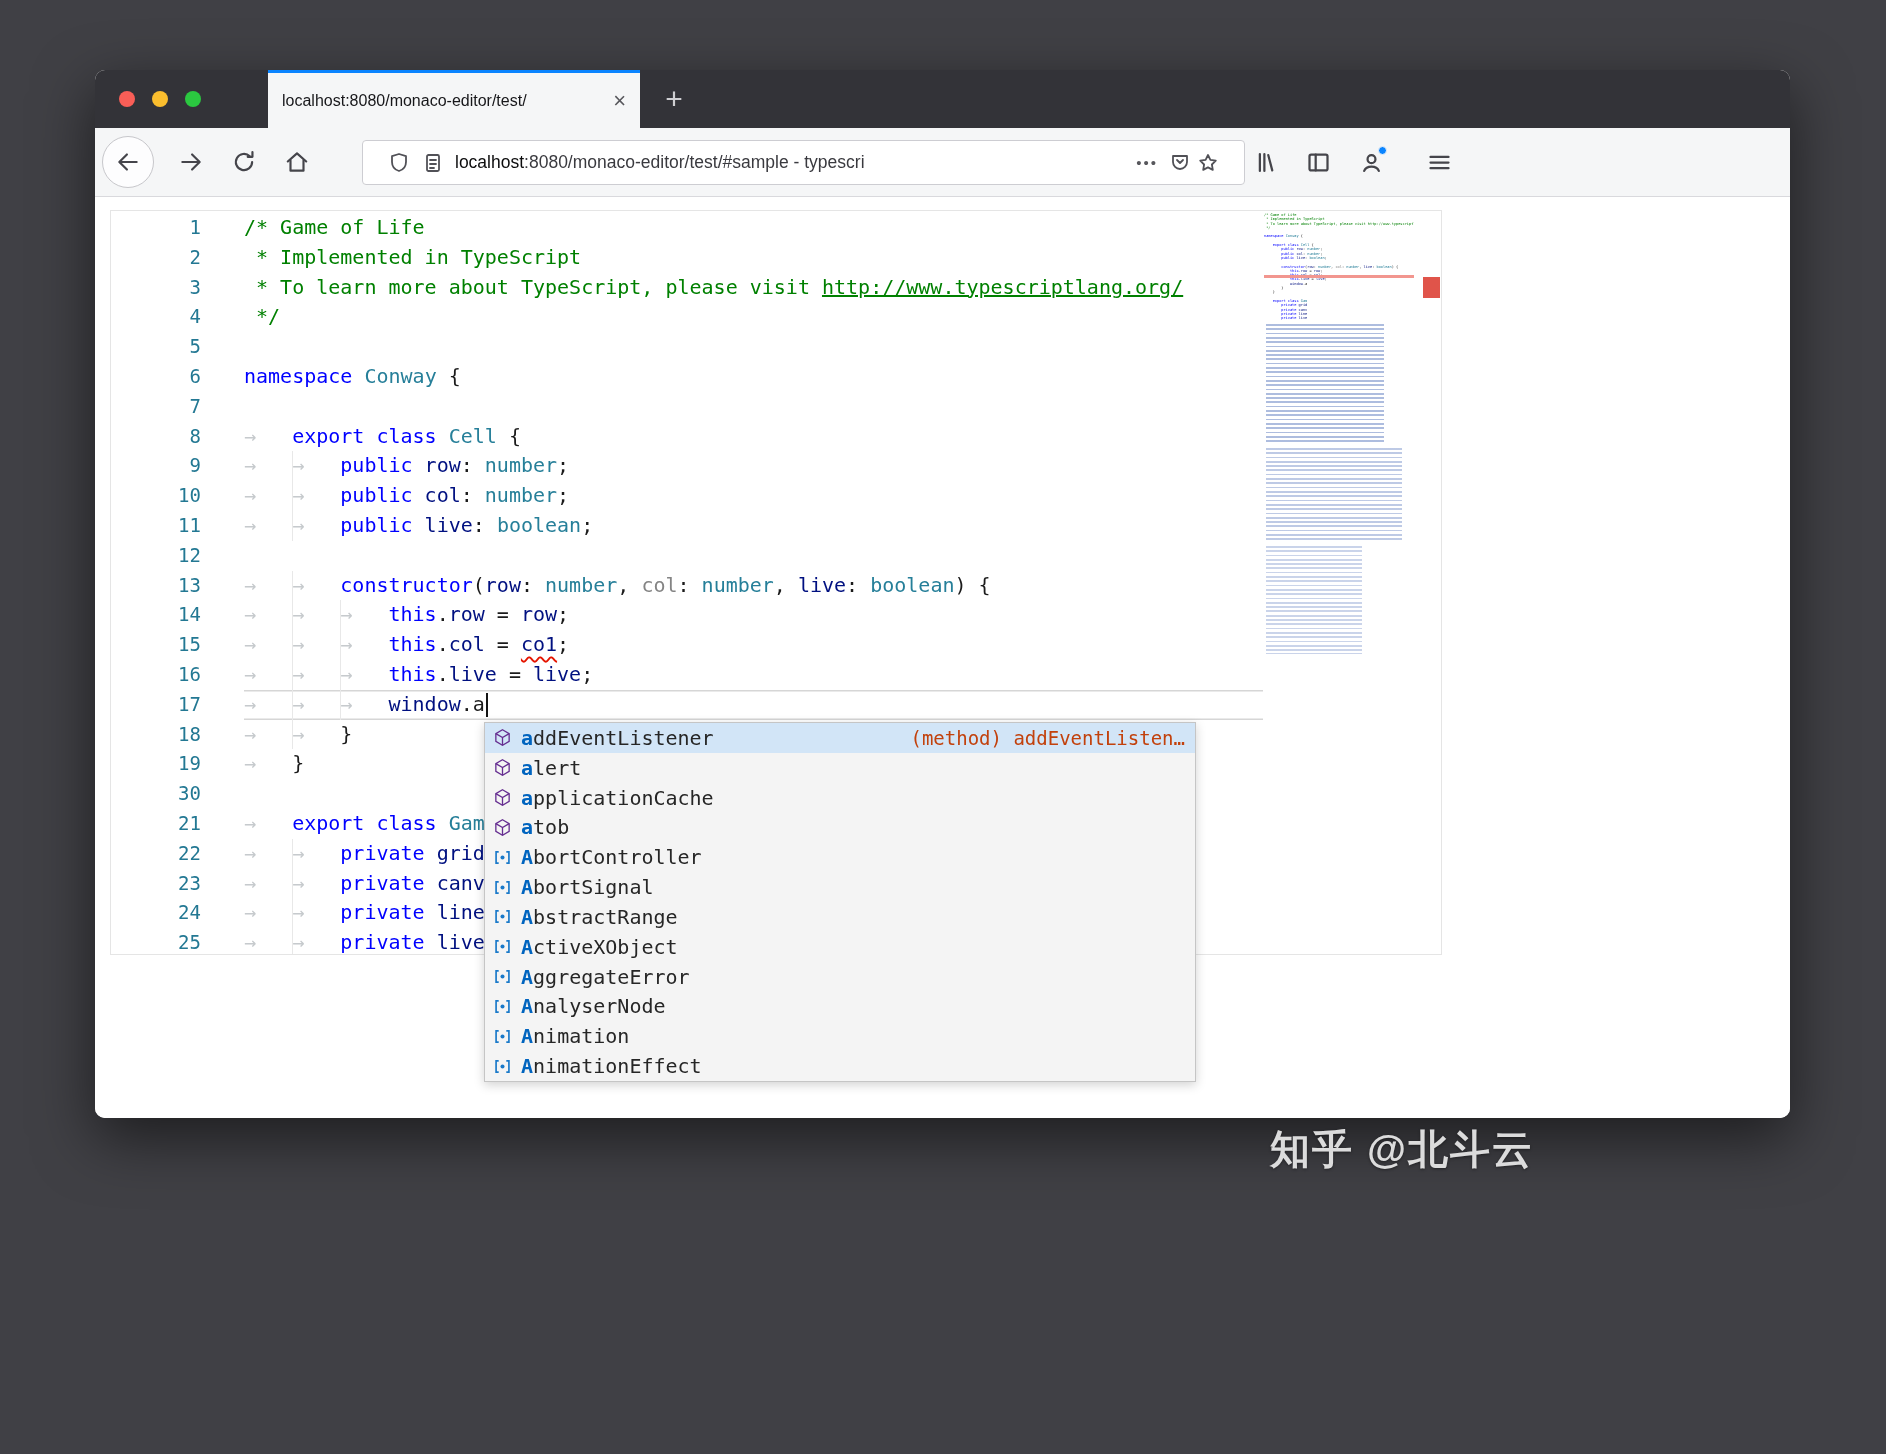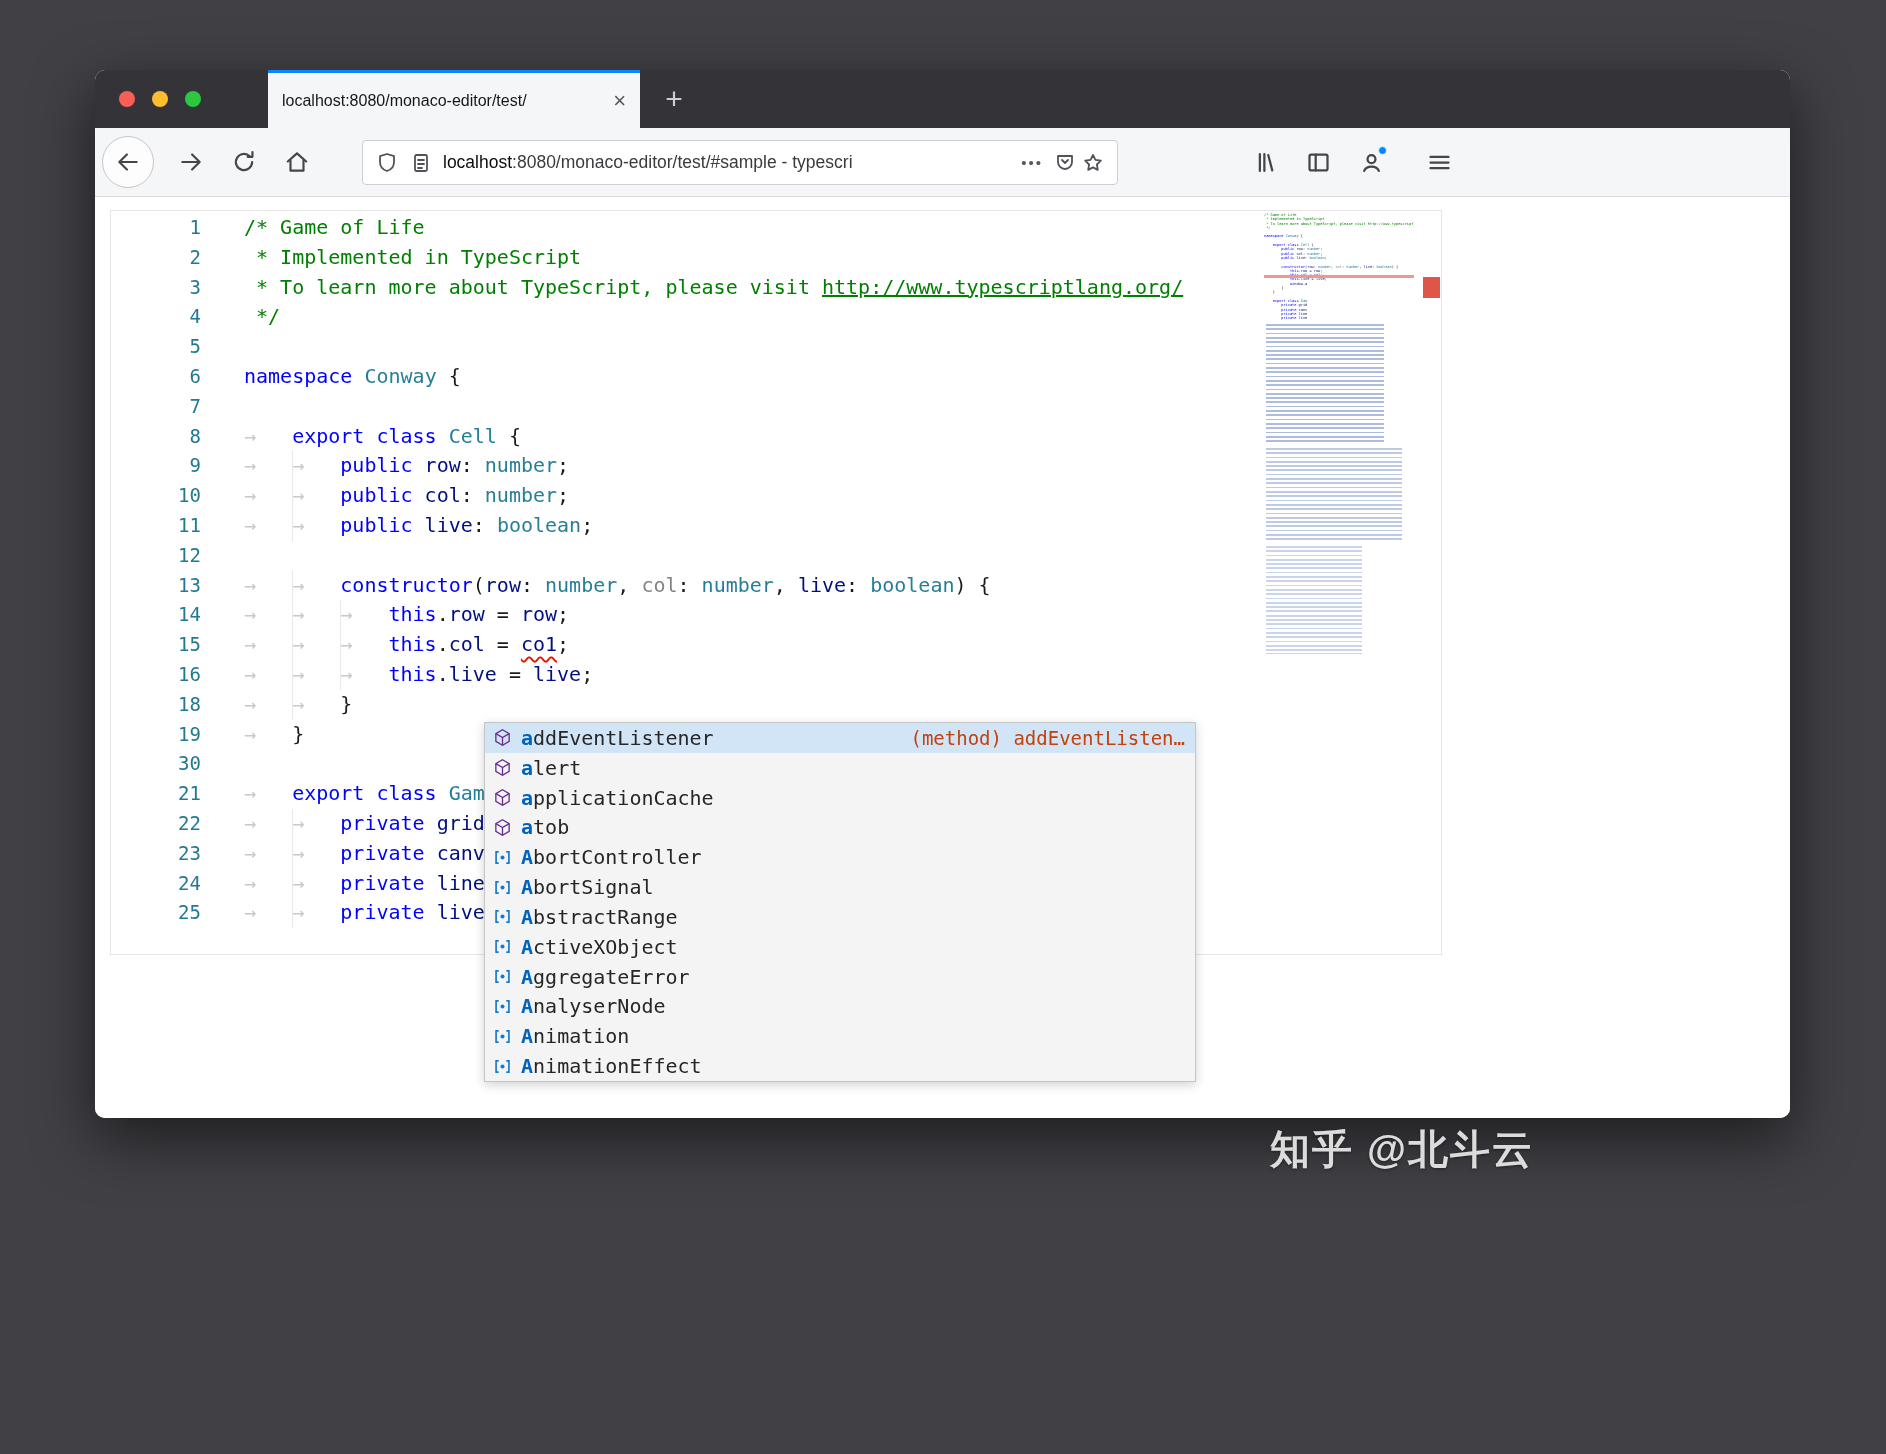--- a/index.html
+++ b/index.html
@@ -22,22 +22,22 @@
   .newtab { position:absolute; left:557px; top:0; width:44px; height:58px; display:flex;
             align-items:center; justify-content:center; color:#cfcfd2; font-size:30px; }
 
   
   .navbar { position:absolute; left:0; top:58px; right:0; height:69px; background:#f5f6f7;
             border-bottom:1px solid #d9d9dd; }
   .navbtn { position:absolute; top:8px; width:52px; height:52px; display:flex; align-items:center; justify-content:center; }
   .navbtn svg { stroke:#45454b; stroke-width:2; fill:none; stroke-linecap:round; stroke-linejoin:round; }
   .btn-back { left:7px; border:1px solid #c7c7cb; border-radius:50%; background:#fdfdfe; }
   .btn-fwd { left:70px; } .btn-reload { left:123px; } .btn-home { left:176px; }
-  .urlbar { position:absolute; left:267px; top:12px; width:756px; height:45px; background:#fff;
-            border:1px solid #cdcdd2; border-radius:4px; display:flex; align-items:center; padding:0 12px; }
+  .urlbar { position:absolute; left:267px; top:12px; width:883px; height:45px; background:#fff;
+            border:1px solid #cdcdd2; border-radius:4px; display:flex; align-items:center; padding:0 24px; }
   .uicon { width:24px; height:24px; margin-right:10px; flex:none; display:flex; align-items:center; justify-content:center; }
   .uicon svg { stroke:#515157; stroke-width:1.8; fill:none; stroke-linecap:round; stroke-linejoin:round; }
   .url-text { flex:1; font-size:17.5px; white-space:nowrap; overflow:hidden;
               -webkit-mask-image:linear-gradient(90deg,#000 86%,transparent 99%);
               mask-image:linear-gradient(90deg,#000 86%,transparent 99%); }
   .url-host { color:#0c0c0d; } .url-rest { color:#3a3a3f; }
   .dots { color:#57575c; font-size:15px; letter-spacing:2px; margin:0 10px; flex:none; }
   .ricon { position:absolute; top:21px; width:27px; height:27px; display:flex; align-items:center; justify-content:center; }
   .ricon svg { stroke:#45454b; stroke-width:2; fill:none; stroke-linecap:round; stroke-linejoin:round; }
   .ri-library { left:1157px; } .ri-sidebar { left:1210px; } .ri-account { left:1263px; } .ri-menu { left:1331px; }
@@ -203,20 +203,21 @@
           <div class="cl"><div class="ln">7</div><div class="cc"></div></div>
           <div class="cl"><div class="ln">8</div><div class="cc"><span class="tabglyph">→</span><span class="tk kw">export</span><span class="tk plain"> </span><span class="tk kw">class</span><span class="tk plain"> </span><span class="tk type">Cell</span><span class="tk plain"> {</span></div></div>
           <div class="cl"><div class="ln">9</div><div class="cc"><span class="tabglyph">→</span><span class="tabglyph">→</span><span class="tk kw">public</span><span class="tk plain"> </span><span class="tk var">row</span><span class="tk plain">: </span><span class="tk type">number</span><span class="tk plain">;</span></div></div>
           <div class="cl"><div class="ln">10</div><div class="cc"><span class="tabglyph">→</span><span class="tabglyph">→</span><span class="tk kw">public</span><span class="tk plain"> </span><span class="tk var">col</span><span class="tk plain">: </span><span class="tk type">number</span><span class="tk plain">;</span></div></div>
           <div class="cl"><div class="ln">11</div><div class="cc"><span class="tabglyph">→</span><span class="tabglyph">→</span><span class="tk kw">public</span><span class="tk plain"> </span><span class="tk var">live</span><span class="tk plain">: </span><span class="tk type">boolean</span><span class="tk plain">;</span></div></div>
           <div class="cl"><div class="ln">12</div><div class="cc"></div></div>
           <div class="cl"><div class="ln">13</div><div class="cc"><span class="tabglyph">→</span><span class="tabglyph">→</span><span class="tk kw">constructor</span><span class="tk plain">(</span><span class="tk var">row</span><span class="tk plain">: </span><span class="tk type">number</span><span class="tk plain">, </span><span class="tk unused">col</span><span class="tk plain">: </span><span class="tk type">number</span><span class="tk plain">, </span><span class="tk var">live</span><span class="tk plain">: </span><span class="tk type">boolean</span><span class="tk plain">) {</span></div></div>
           <div class="cl"><div class="ln">14</div><div class="cc"><span class="tabglyph">→</span><span class="tabglyph">→</span><span class="tabglyph">→</span><span class="tk kw">this</span><span class="tk plain">.</span><span class="tk var">row</span><span class="tk plain"> = </span><span class="tk var">row</span><span class="tk plain">;</span></div></div>
           <div class="cl"><div class="ln">15</div><div class="cc"><span class="tabglyph">→</span><span class="tabglyph">→</span><span class="tabglyph">→</span><span class="tk kw">this</span><span class="tk plain">.</span><span class="tk var">col</span><span class="tk plain"> = </span><span class="tk err">co1</span><span class="tk plain">;</span></div></div>
           <div class="cl"><div class="ln">16</div><div class="cc"><span class="tabglyph">→</span><span class="tabglyph">→</span><span class="tabglyph">→</span><span class="tk kw">this</span><span class="tk plain">.</span><span class="tk var">live</span><span class="tk plain"> = </span><span class="tk var">live</span><span class="tk plain">;</span></div></div>
+          <div class="cl"><div class="ln">17</div><div class="cc current"><span class="tabglyph">→</span><span class="tabglyph">→</span><span class="tabglyph">→</span><span class="tk var">window</span><span class="tk plain">.a</span><span class="cursor"></span></div></div>
           <div class="cl"><div class="ln">18</div><div class="cc"><span class="tabglyph">→</span><span class="tabglyph">→</span><span class="tk plain">}</span></div></div>
           <div class="cl"><div class="ln">19</div><div class="cc"><span class="tabglyph">→</span><span class="tk plain">}</span></div></div>
           <div class="cl"><div class="ln">30</div><div class="cc"></div></div>
           <div class="cl"><div class="ln">21</div><div class="cc"><span class="tabglyph">→</span><span class="tk kw">export</span><span class="tk plain"> </span><span class="tk kw">class</span><span class="tk plain"> </span><span class="tk type">Gam</span></div></div>
           <div class="cl"><div class="ln">22</div><div class="cc"><span class="tabglyph">→</span><span class="tabglyph">→</span><span class="tk kw">private</span><span class="tk plain"> </span><span class="tk var">grid</span></div></div>
           <div class="cl"><div class="ln">23</div><div class="cc"><span class="tabglyph">→</span><span class="tabglyph">→</span><span class="tk kw">private</span><span class="tk plain"> </span><span class="tk var">canv</span></div></div>
           <div class="cl"><div class="ln">24</div><div class="cc"><span class="tabglyph">→</span><span class="tabglyph">→</span><span class="tk kw">private</span><span class="tk plain"> </span><span class="tk var">line</span></div></div>
           <div class="cl"><div class="ln">25</div><div class="cc"><span class="tabglyph">→</span><span class="tabglyph">→</span><span class="tk kw">private</span><span class="tk plain"> </span><span class="tk var">live</span></div></div>
         </div>
       <div class="minimap">

